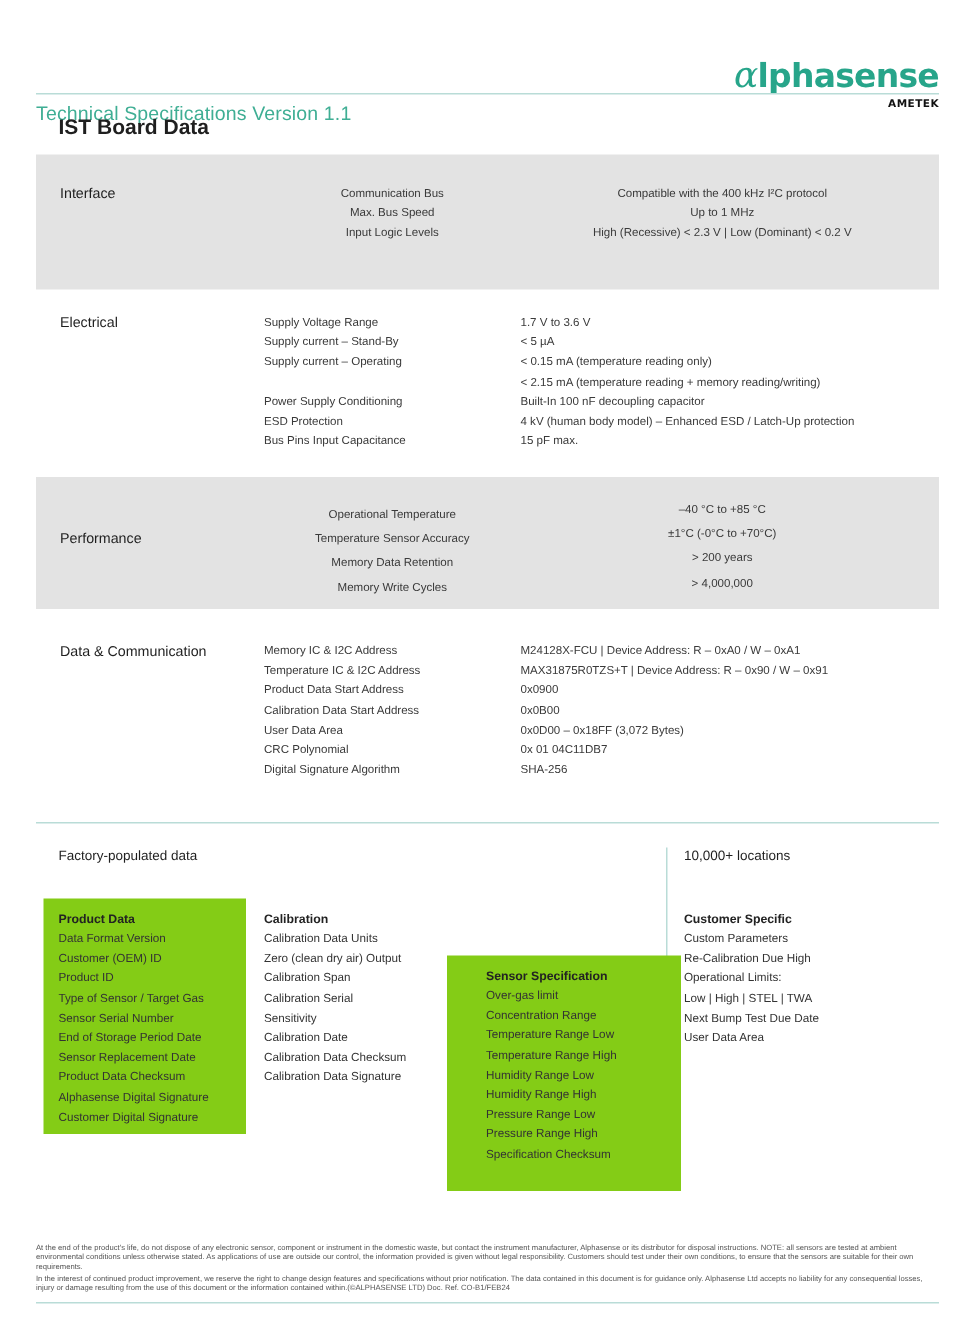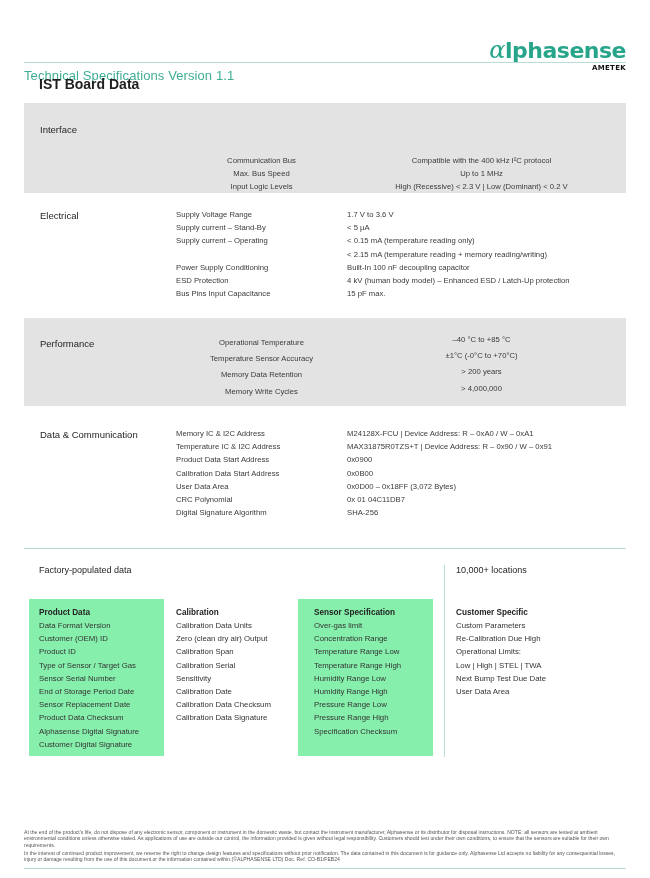--- a/index.html
+++ b/index.html
@@ -22,21 +22,21 @@
   .row { display: flex; font-size: 7.7px; line-height: 13.2px; color: #3a3a3a; }
   .row .k { width: 171px; flex: none; }
   .row .v { flex: 1; }
 
   .fp-rule { position: absolute; left: 24px; right: 24px; top: 548px; height: 1px; background: #b9dcd7; }
   .fp-title { position: absolute; left: 39px; top: 565px; font-size: 9px; color: #1f1f1f; }
   .loc-title { position: absolute; left: 456px; top: 565px; font-size: 9px; color: #1f1f1f; }
   .vdiv { position: absolute; left: 444px; top: 565px; width: 1px; height: 192px; background: #b9dcd7; }
 
   .col { position: absolute; top: 599px; padding: 7px 0 0 10px; }
-  .col.gray { background: #86efac; height: 157px; }
+  .col.gray { background: #84cc16; height: 157px; }
   .col .ch { font-size: 8.2px; font-weight: bold; color: #222; line-height: 13px; }
   .col .ci { font-size: 7.8px; color: #333; line-height: 13.2px; white-space: nowrap; }
 
   .footer { position: absolute; left: 24px; right: 24px; top: 829px; font-size: 5.1px; line-height: 6.4px; color: #555; }
   .footer p + p { margin-top: 1.5px; }
   .footer-rule { position: absolute; left: 24px; right: 24px; top: 868px; height: 1px; background: #b9dcd7; }
 </style>
 </head>
 <body>
 
@@ -44,21 +44,21 @@
 <div class="logo">
   <div class="logo-main"><span class="logo-alpha">α</span><span>lphasense</span></div>
   <div class="logo-sub">AMETEK</div>
 </div>
 <div class="header-rule"></div>
 
 <div class="page-title">IST Board Data</div>
 
 <div class="section gray" style="top:103px;height:90px;">
   <div class="sec-title" style="top:21px;">Interface</div>
-  <div class="rows" style="top:19px;margin-top:32px;">
+  <div class="rows" style="top:19px;">
     <div class="row">
         <span class="k">Communication Bus</span>
         <span class="v">Compatible with the 400 kHz I²C protocol</span>
       </div>
     <div class="row">
         <span class="k">Max. Bus Speed</span>
         <span class="v">Up to 1 MHz</span>
       </div>
     <div class="row">
         <span class="k">Input Logic Levels</span>
@@ -95,21 +95,21 @@
         <span class="v">4 kV (human body model) – Enhanced ESD / Latch-Up protection</span>
       </div>
     <div class="row">
         <span class="k">Bus Pins Input Capacitance</span>
         <span class="v">15 pF max.</span>
       </div>
   </div>
 </div>
 
 <div class="section gray" style="top:318px;height:88px;">
-  <div class="sec-title" style="top:20px;">Performance</div>
+  <div class="sec-title" style="top:36px;">Performance</div>
   <div class="rows" style="top:15px;">
     <div class="row">
         <span class="k" style="padding-top:3px;">Operational Temperature</span>
         <span class="v">–40 °C to +85 °C</span>
       </div>
     <div class="row">
         <span class="k" style="padding-top:3px;">Temperature Sensor Accuracy</span>
         <span class="v">±1°C (-0°C to +70°C)</span>
       </div>
     <div class="row">
@@ -181,21 +181,21 @@
   <div class="ci">Calibration Data Units</div>
   <div class="ci">Zero (clean dry air) Output</div>
   <div class="ci">Calibration Span</div>
   <div class="ci">Calibration Serial</div>
   <div class="ci">Sensitivity</div>
   <div class="ci">Calibration Date</div>
   <div class="ci">Calibration Data Checksum</div>
   <div class="ci">Calibration Data Signature</div>
 </div>
 
-<div class="col gray" style="left:298px;width:135px;padding-left:16px;">
+<div class="col gray" style="left:298px;width:156px;padding-left:26px;margin-top:38px;">
   <div class="ch">Sensor Specification</div>
   <div class="ci">Over-gas limit</div>
   <div class="ci">Concentration Range</div>
   <div class="ci">Temperature Range Low</div>
   <div class="ci">Temperature Range High</div>
   <div class="ci">Humidity Range Low</div>
   <div class="ci">Humidity Range High</div>
   <div class="ci">Pressure Range Low</div>
   <div class="ci">Pressure Range High</div>
   <div class="ci">Specification Checksum</div>

